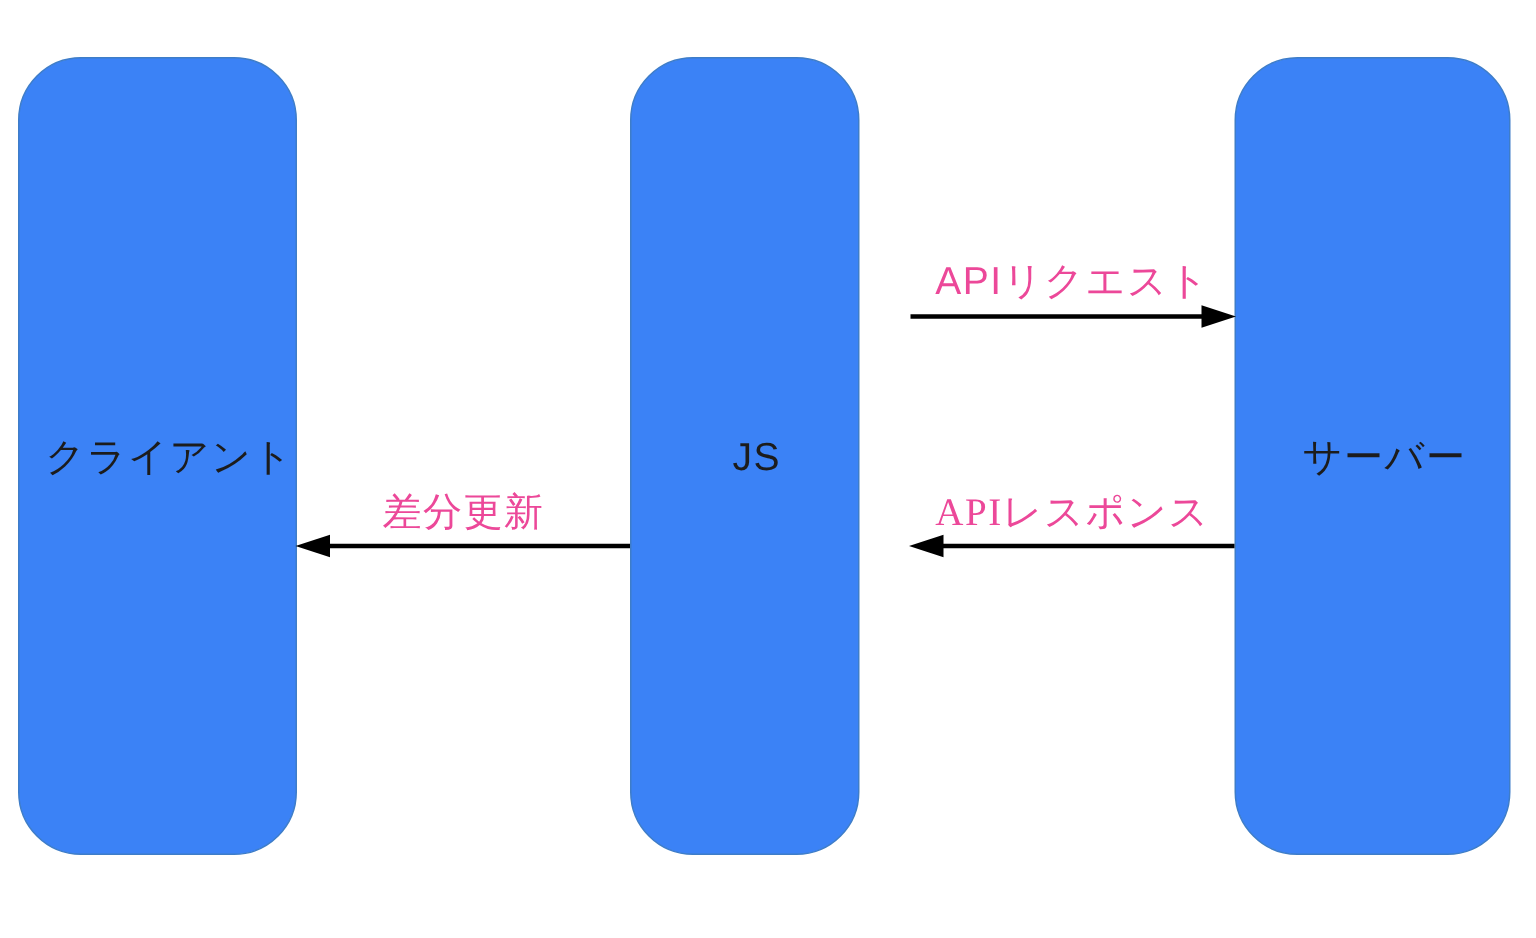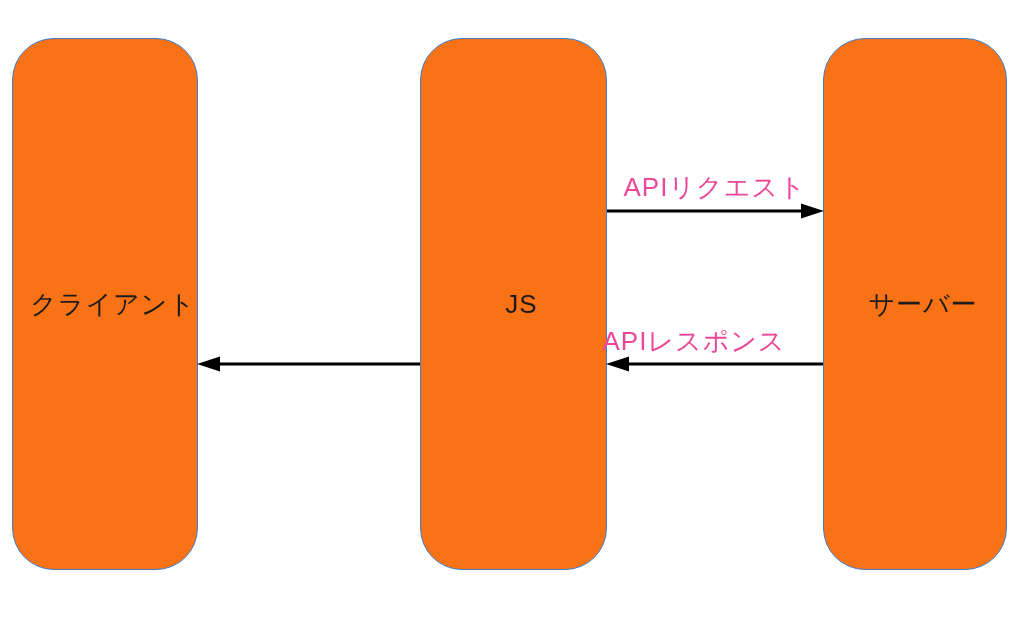--- a/index.html
+++ b/index.html
@@ -14,46 +14,46 @@
     background: #ffffff;
     overflow: hidden;
     font-family: "Liberation Sans", "DejaVu Sans", sans-serif;
   }
   .node {
     position: absolute;
     top: 38px;
     height: 532px;
     border: 1.5px solid #3e7dc8;
     border-radius: 42px;
-    background: #f97316;
+    background: #3b82f6;
     display: flex;
     align-items: center;
     justify-content: center;
     box-sizing: border-box;
     padding-left: 16px;
   }
   .node-label {
     font-size: 26px;
     color: #1c1c1c;
     letter-spacing: 1px;
     white-space: nowrap;
   }
   .node-client { left: 12px;  width: 186px; }
-  .node-js     { left: 420px; width: 187px; }
+  .node-js     { left: 420px; width: 153px; }
   .node-server { left: 823px; width: 184px; }
   .edge-label {
     position: absolute;
     font-size: 26px;
     color: #ec4899;
     text-align: center;
     letter-spacing: 1px;
     white-space: nowrap;
   }
   .label-api-request  { left: 607px; width: 216px; top: 170px; }
-  .label-api-response { left: 586px; width: 216px; top: 324px; }
+  .label-api-response { left: 607px; width: 216px; top: 324px; font-family: Liberation Serif, serif; }
   .label-diff-update  { left: 198px; width: 222px; top: 324px; }
   .arrows-layer {
     position: absolute;
     left: 0; top: 0;
     width: 1024px;
     height: 625px;
     pointer-events: none;
   }
 </style>
 </head>
@@ -83,14 +83,15 @@
       <polygon points="606,364 629,356.5 629,371.5" fill="#000000"></polygon>
     </g>
     <g>
       <line x1="420" y1="364" x2="217" y2="364" stroke="#000000" stroke-width="3"></line>
       <polygon points="197,364 220,356.5 220,371.5" fill="#000000"></polygon>
     </g>
   </svg>
 
   <div class="edge-label label-api-request">APIリクエスト</div>
   <div class="edge-label label-api-response">APIレスポンス</div>
+  <div class="edge-label label-diff-update">差分更新</div>
 
 </div>
 
 </body></html>

